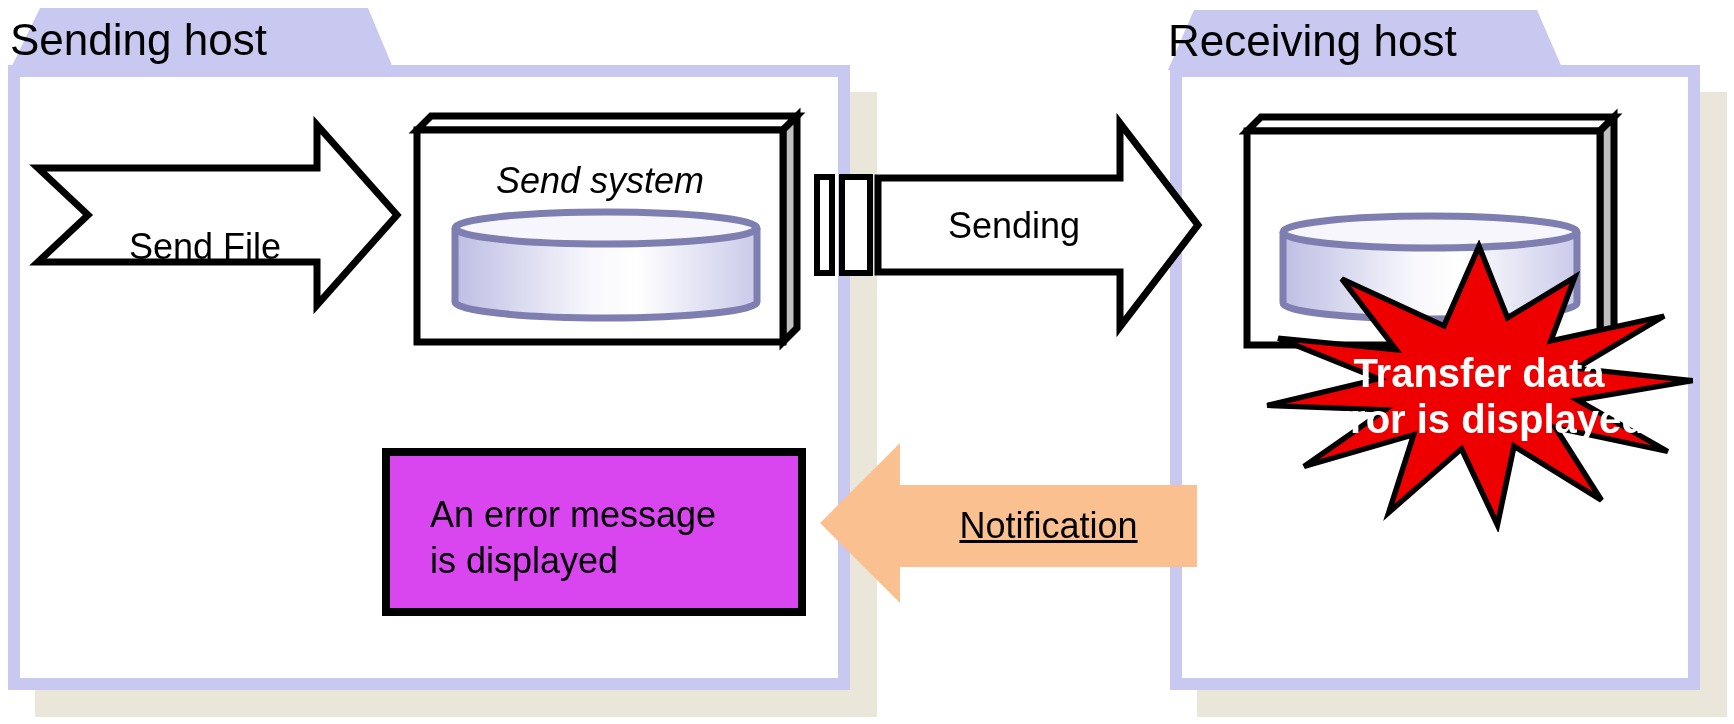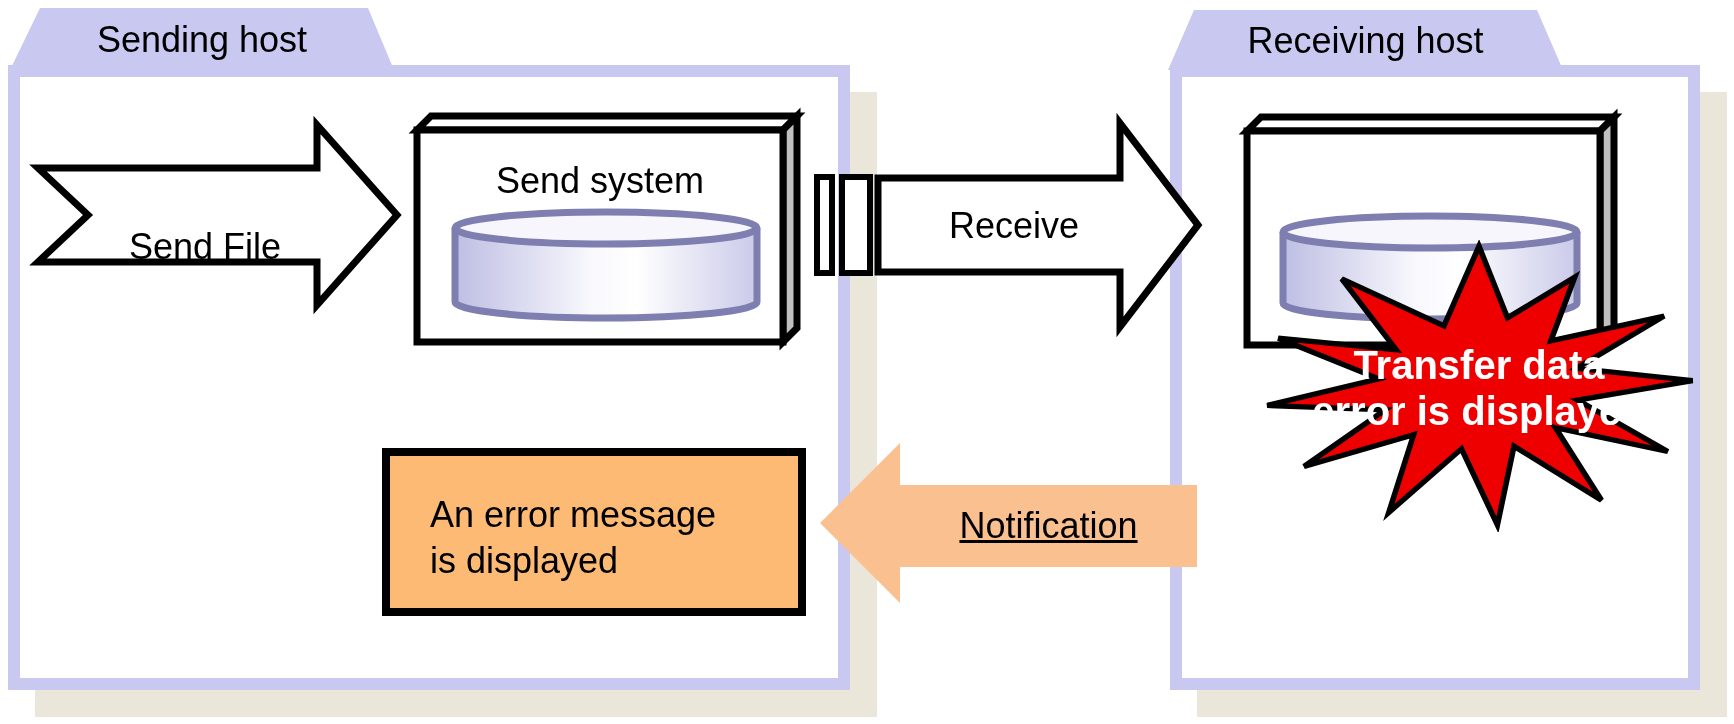--- a/index.html
+++ b/index.html
@@ -5,32 +5,32 @@
   html,body{margin:0;padding:0;background:#ffffff;}
   .canvas{
     position:relative;width:1734px;height:724px;background:#ffffff;overflow:hidden;
     font-family:"Liberation Sans","DejaVu Sans",sans-serif;color:#000;
   }
   
   .shadow{position:absolute;background:#EAE6DA;}
   
   .hostbox{position:absolute;background:#ffffff;border:12px solid #C8C8F0;box-sizing:border-box;}
   
-  .tablabel{position:absolute;font-size:36px;text-align:center;line-height:44px;}
+  .tablabel{position:absolute;font-size:44px;line-height:44px;}
   .label{position:absolute;font-size:36px;text-align:center;white-space:nowrap;}
   .svg-layer{position:absolute;left:0;top:0;}
   
   .burst-text{
-    position:absolute;left:1293px;top:342px;width:372px;height:94px;
+    position:absolute;left:1293px;top:350px;width:372px;height:94px;
     font-size:40px;font-weight:bold;color:#ffffff;text-align:center;line-height:46px;white-space:nowrap;
   }
   
   .errorbox{
     position:absolute;left:382px;top:448px;width:424px;height:168px;
-    background:#fdba74;border:8px solid #000;box-sizing:border-box;
+    background:#d946ef;border:8px solid #000;box-sizing:border-box;
   }
   .errorbox-text{
     position:absolute;left:40px;top:36px;font-size:36px;line-height:46px;text-align:left;white-space:nowrap;
   }
 </style>
 </head>
 <body>
 
 <div class="canvas">
 
@@ -87,23 +87,23 @@
     <svg x="1258" y="240" width="442" height="292" viewBox="0 0 480 330" preserveAspectRatio="none">
       <polygon points="240,7 271,88 344,42 318,114 441,86 346,145 472,159 347,181 445,239 323,212 373,294 278,233 260,322 221,236 142,308 169,220 50,256 138,192 10,187 131,157 22,111 150,124 91,44 202,97" fill="#EE0000" stroke="#000" stroke-width="6" stroke-linejoin="miter"></polygon>
     </svg>
   </svg>
 
   <div class="tablabel" style="left:10px;top:18px;width:384px;">Sending host</div>
   <div class="tablabel" style="left:1168px;top:19px;width:395px;">Receiving host</div>
 
   <div class="label" style="left:80px;top:195px;width:250px;margin-top:31px;">Send File</div>
 
-  <div class="label" style="left:417px;top:160px;width:366px;">Send system</div>
+  <div class="label" style="left:417px;top:160px;width:366px;font-style:italic;">Send system</div>
 
-  <div class="label" style="left:878px;top:205px;width:272px;">Receive</div>
+  <div class="label" style="left:878px;top:205px;width:272px;">Sending</div>
 
 
   <div class="label" style="left:900px;top:505px;width:297px;text-decoration:underline;">Notification</div>
 
   <div class="burst-text">
     <div>Transfer data</div>
     <div>error is displayed</div>
   </div>
 
   <div class="errorbox">

